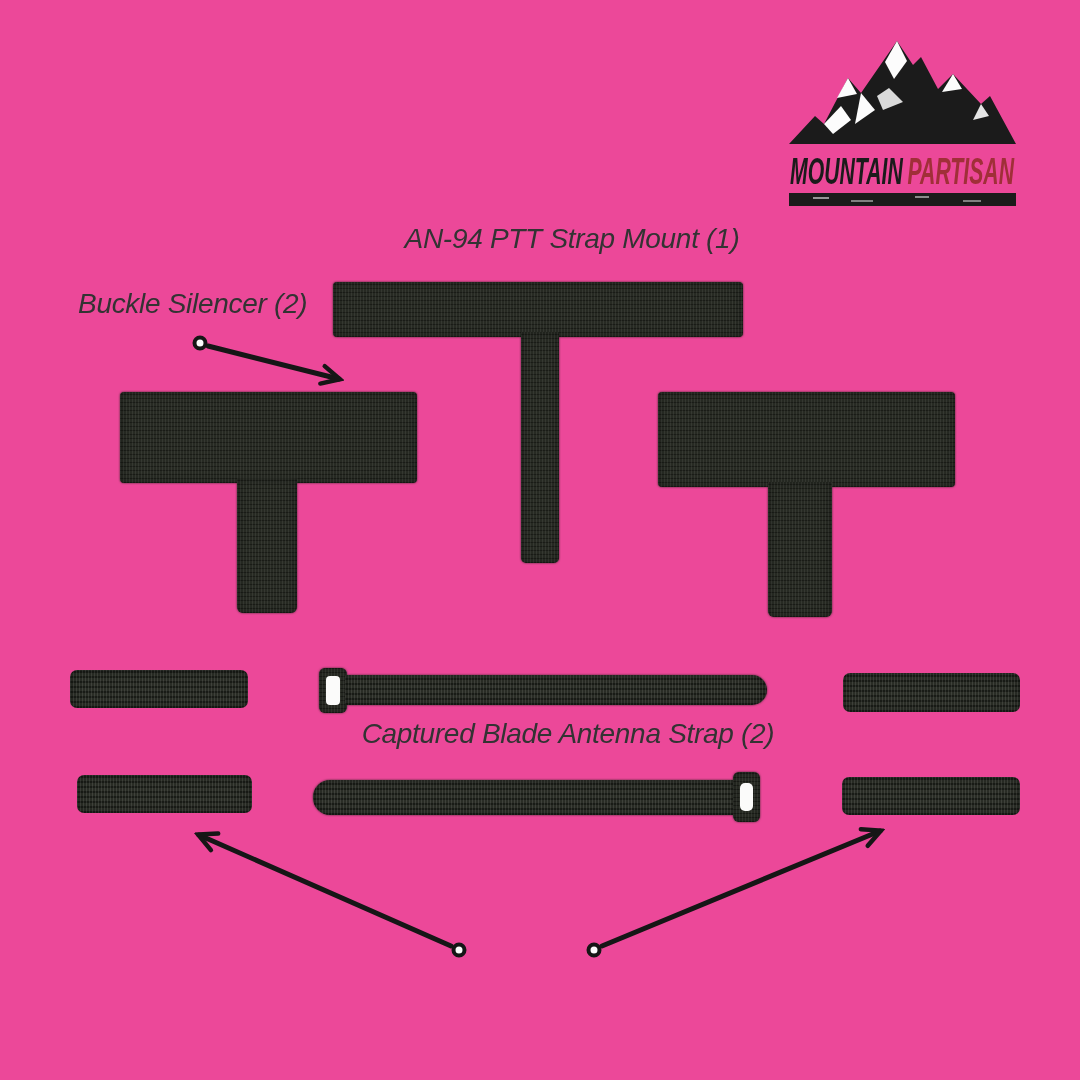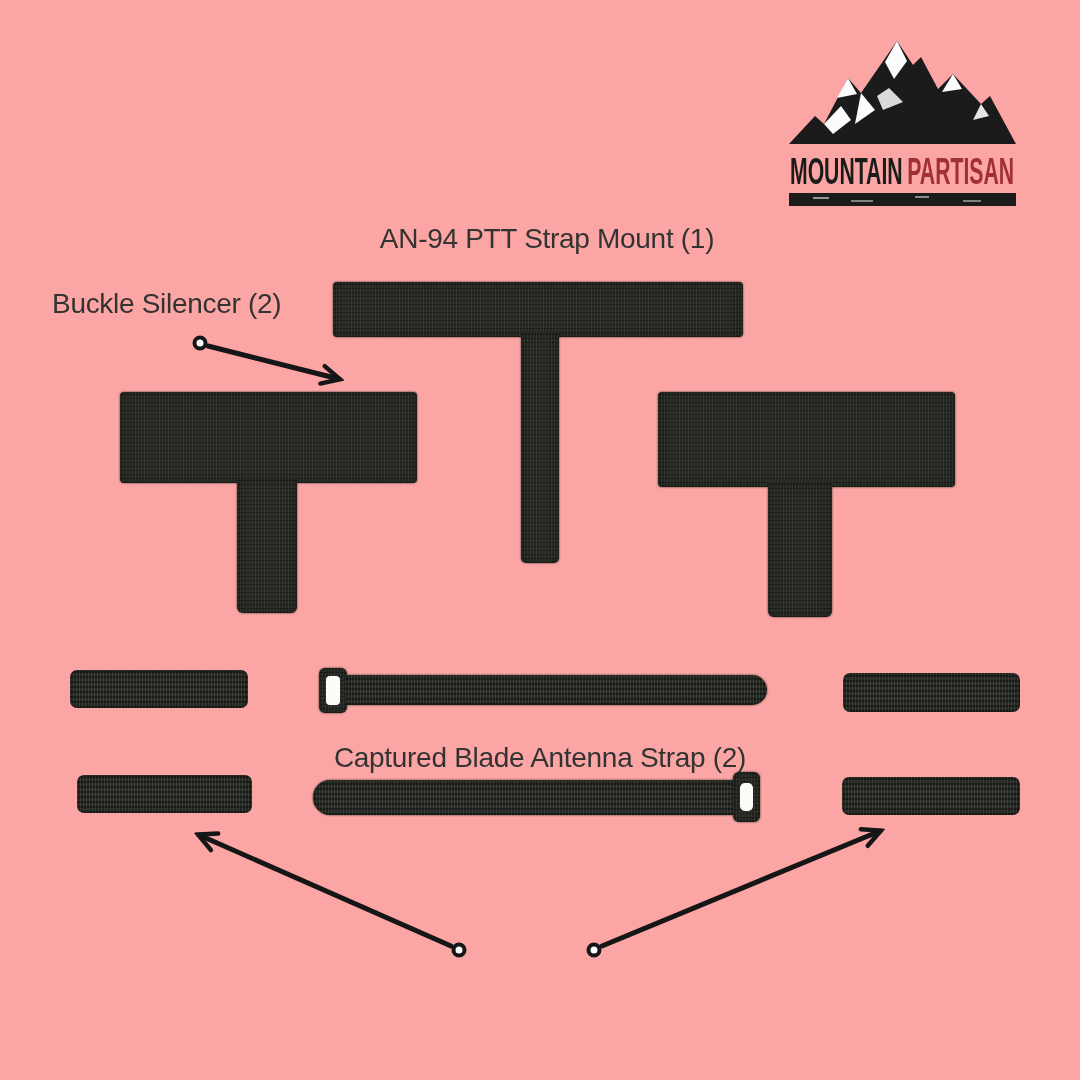--- a/index.html
+++ b/index.html
@@ -1,30 +1,31 @@
 <!DOCTYPE html>
 <html><head>
 <meta charset="utf-8">
 <style>
   html,body { margin:0; padding:0; background:#ffffff; }
   .canvas {
     position:relative; width:1080px; height:1080px;
-    background:#fca5a5; overflow:hidden;
+    background:#ec4899; overflow:hidden;
     font-family:"Liberation Sans", sans-serif;
+    font-style:italic;
   }
 
   
   .lbl {
     position:absolute; color:#333333; font-size:28px;
     letter-spacing:-0.3px; line-height:1.1; white-space:nowrap;
   }
   .lbl.center { transform:translateX(-50%); }
-  #lbl-ptt     { left:547px; top:224px;text-align:right; }
-  #lbl-buckle  { left:52px;  top:289px; }
-  #lbl-antenna { left:540px; top:719px;margin-top:24px; }
+  #lbl-ptt     { left:572px; top:224px;text-align:right; }
+  #lbl-buckle  { left:78px;  top:289px; }
+  #lbl-antenna { left:568px; top:719px; }
   #lbl-loops   { left:519px; top:973px; }
 
   
   .v {
     position:absolute;
     background-color:#23261f;
     background-image:
       repeating-linear-gradient(90deg, rgba(245,246,240,0.07) 0px, rgba(245,246,240,0.07) 1px, rgba(0,0,0,0) 1px, rgba(0,0,0,0) 3px),
       repeating-linear-gradient(0deg, rgba(0,0,0,0.28) 0px, rgba(0,0,0,0.28) 1px, rgba(255,255,255,0.02) 1px, rgba(255,255,255,0.02) 4px);
     border-radius:4px;

